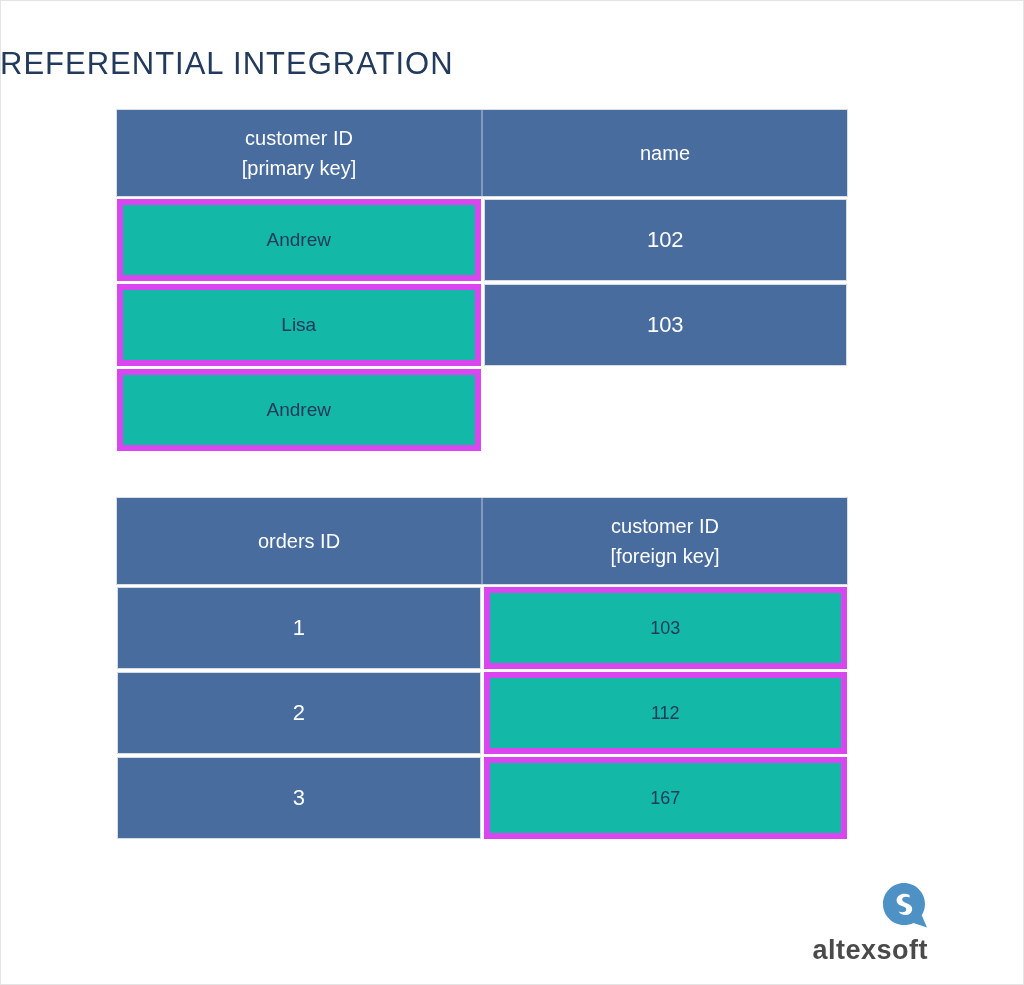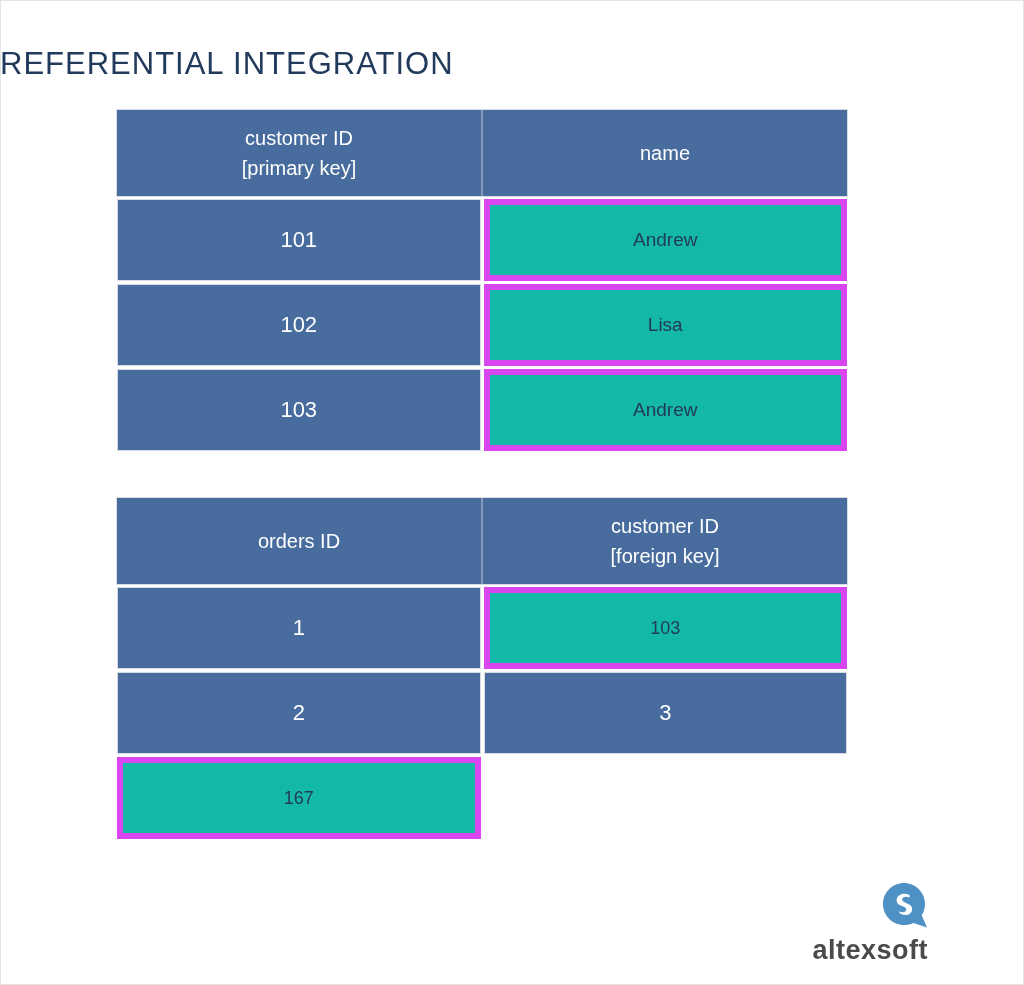--- a/index.html
+++ b/index.html
@@ -82,21 +82,20 @@
     <div class="cell hcell">
       <span>customer ID</span>
       <span class="hide-if-empty">[primary key]</span>
     </div>
     <div class="cell hcell">
       <span>name</span>
 
     </div>
   </div>
   <div class="tbody">
-    <div class="cell bcell blue">101</div>
     <div class="cell bcell white">Andrew</div>
     <div class="cell bcell blue">102</div>
     <div class="cell bcell white">Lisa</div>
     <div class="cell bcell blue">103</div>
     <div class="cell bcell white">Andrew</div>
   </div>
 </div>
 
 <div class="dtable dtable-orders">
   <div class="thead">
@@ -106,20 +105,21 @@
     </div>
     <div class="cell hcell">
       <span>customer ID</span>
       <span class="hide-if-empty">[foreign key]</span>
     </div>
   </div>
   <div class="tbody">
     <div class="cell bcell blue">1</div>
     <div class="cell bcell white num-sm">103</div>
     <div class="cell bcell blue">2</div>
+    <div class="cell bcell white num-sm">112</div>
     <div class="cell bcell blue">3</div>
     <div class="cell bcell white num-sm">167</div>
   </div>
 </div>
 
 <div class="logo">
   <svg class="logo-mark" width="46" height="50" viewBox="0 0 46 50" aria-hidden="true">
     <path d="M22 1 C33.6 1 43 10.4 43 22 C43 26.2 41.8 30.1 39.7 33.3 L45 45.5 L31.5 40.9 C28.7 42.2 25.4 43 22 43 C10.4 43 1 33.6 1 22 C1 10.4 10.4 1 22 1 Z" fill="#4E92C5"></path>
     <path d="M27.6 13.0 C21.6 9.8 15.2 12.6 14.6 17.6 C14.2 21.3 17.2 23.4 20.6 24.3 C23.4 25.1 24.6 26.2 24.2 28.0 C23.7 30.2 20.5 30.9 16.6 29.5 C18.6 33.6 26.0 34.3 29.0 30.4 C31.6 27.0 29.8 22.8 25.2 21.4 C21.8 20.3 19.9 19.4 20.3 17.1 C20.7 14.8 24.2 14.1 27.6 15.6 Z" fill="#ffffff"></path>
   </svg>

